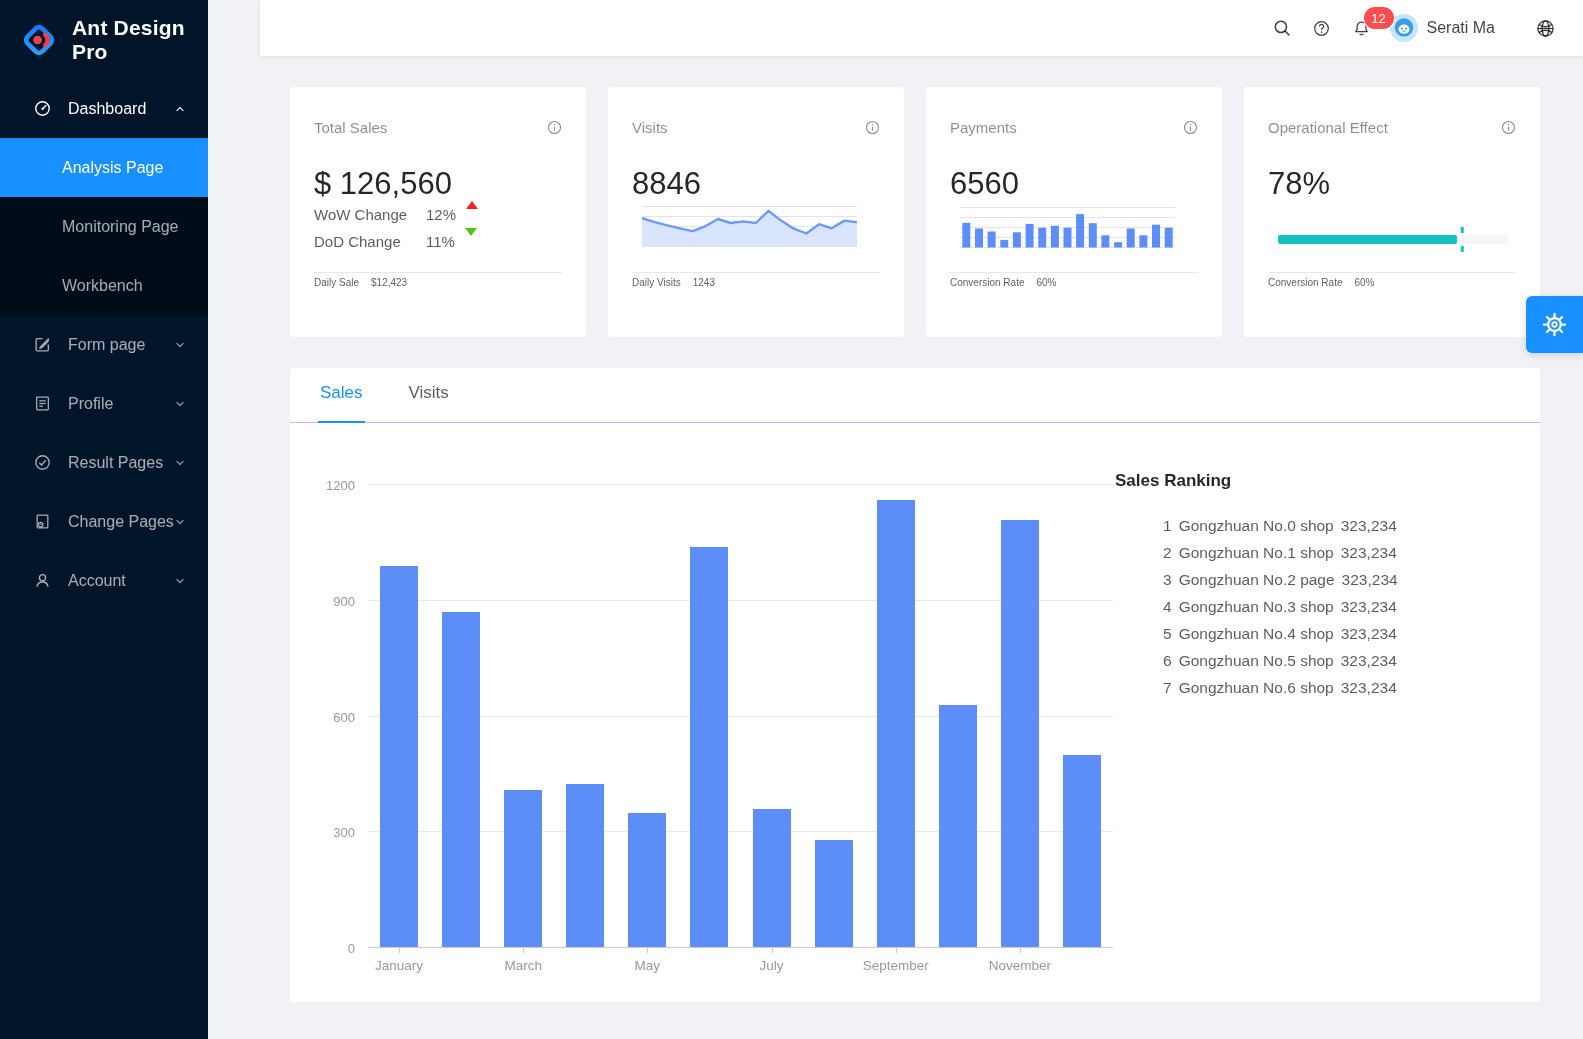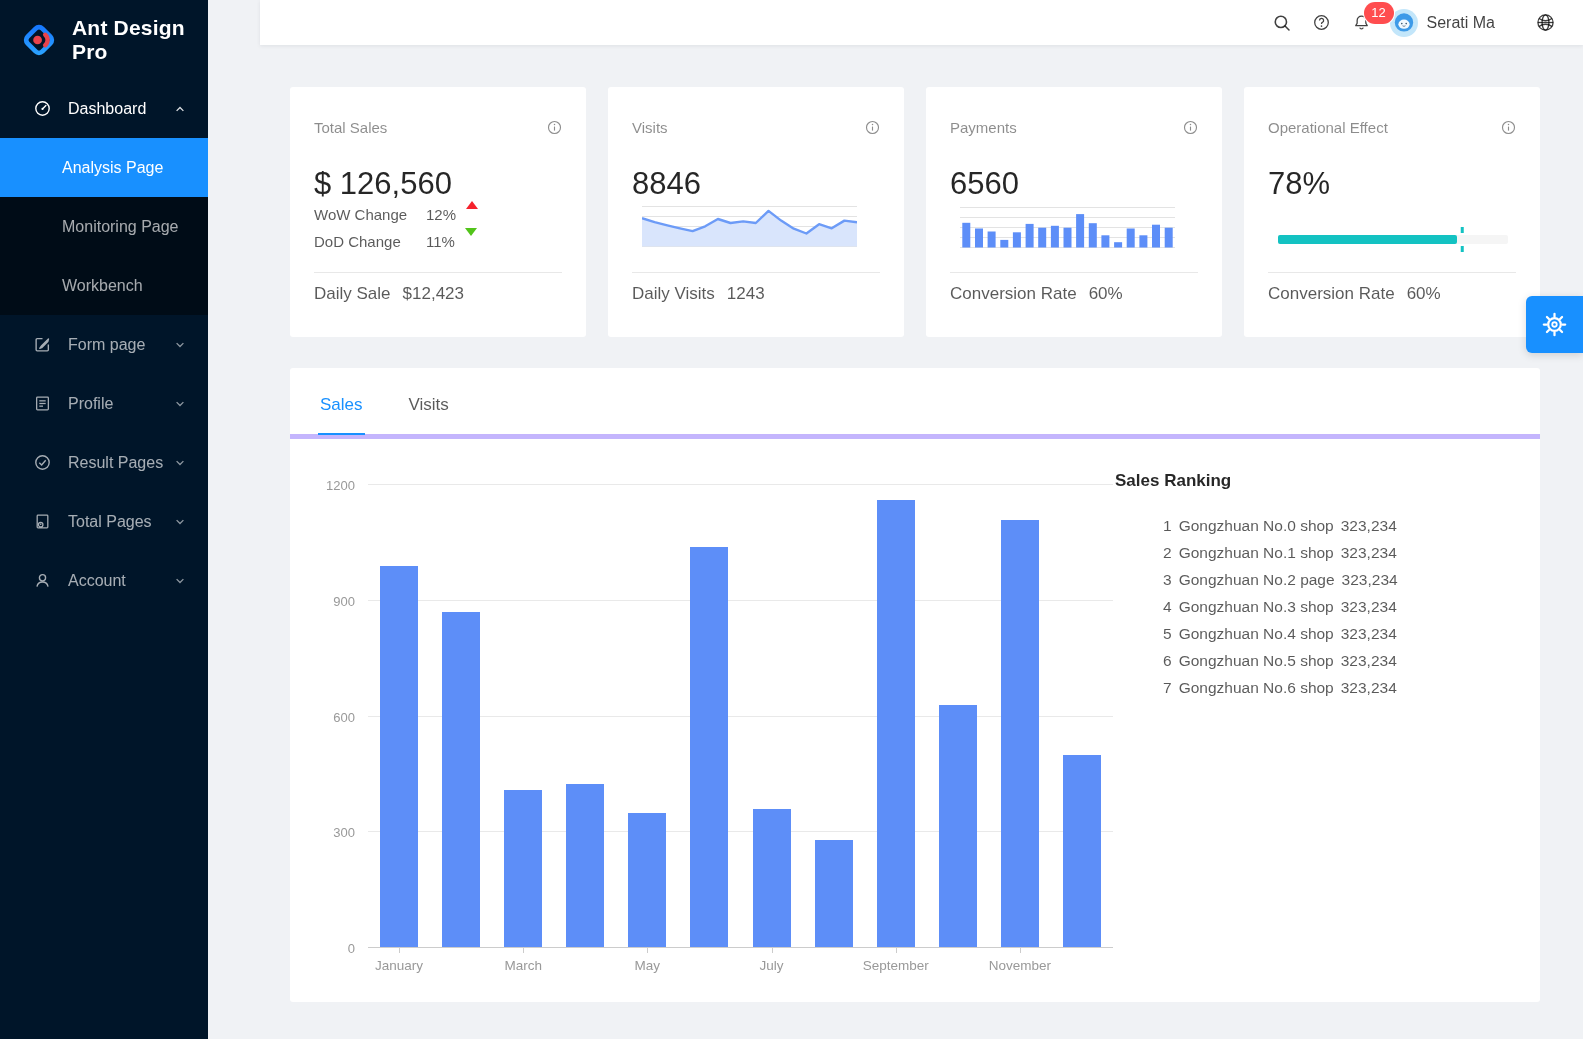--- a/index.html
+++ b/index.html
@@ -19,51 +19,51 @@
   .menu-item { height: 59px; display: flex; align-items: center; padding: 0 22px 0 34px; color: rgba(255,255,255,.65); font-size: 16px; cursor: pointer; }
   .menu-item .mi-icon { width: 17px; height: 17px; flex: 0 0 17px; }
   .menu-item .mi-label { margin-left: 17px; }
   .menu-item .mi-chevron { margin-left: auto; width: 12px; height: 12px; opacity: .85; }
   .menu-item.parent-active { color: #fff; }
   .submenu { background: #000c17; }
   .submenu-item { height: 59px; display: flex; align-items: center; padding-left: 62px; color: rgba(255,255,255,.65); font-size: 16px; cursor: pointer; }
   .submenu-item.active { background: #1890ff; color: #fff; }
 
   
-  .header { position: absolute; left: 260px; right: 0; top: 0; height: 45px; background: #fff; box-shadow: 0 1px 4px rgba(0,21,41,.08); z-index: 10; }
+  .header { position: absolute; left: 260px; right: 0; top: 0; height: 56px; background: #fff; box-shadow: 0 1px 4px rgba(0,21,41,.08); z-index: 10; }
   .header-right { position: absolute; right: 18px; top: 0; height: 100%; display: flex; align-items: center; }
   .h-icon-btn { width: 40px; height: 56px; display: flex; align-items: center; justify-content: center; cursor: pointer; color: rgba(0,0,0,.75); position: relative; }
   .badge { position: absolute; top: 7px; left: 22px; min-width: 30px; height: 22px; border-radius: 11px; background: #ff4d4f; color: #fff; font-size: 13px; display: flex; align-items: center; justify-content: center; padding: 0 7px; box-shadow: 0 0 0 1px #fff; }
   .user-chip { display: flex; align-items: center; gap: 9px; padding: 0 8px; height: 56px; cursor: pointer; }
   .user-name { font-size: 16px; color: rgba(0,0,0,.75); }
   .globe-btn { margin-left: 22px; }
 
   
   .cards { position: absolute; left: 290px; top: 87px; width: 1250px; display: flex; gap: 22px; }
   .card { position: relative; flex: 1; height: 250px; background: #fff; border-radius: 3px; }
   .card-head { position: absolute; top: 32px; left: 24px; right: 24px; display: flex; justify-content: space-between; align-items: center; color: rgba(0,0,0,.45); font-size: 15px; }
   .info-icon { color: rgba(0,0,0,.45); width: 15px; height: 15px; cursor: pointer; }
   .card-value { position: absolute; top: 76px; left: 24px; font-size: 31px; line-height: 42px; color: rgba(0,0,0,.85); }
   .card-divider { position: absolute; left: 24px; right: 24px; top: 185px; border-top: 1px solid #e8e8e8; }
-  .card-footer { position: absolute; left: 24px; top: 196px; font-size: 17px; color: rgba(0,0,0,.65); display: flex; gap: 12px; line-height: 22px; }
+  .card-footer { position: absolute; left: 24px; top: 185px; font-size: 10px; color: rgba(0,0,0,.65); display: flex; gap: 12px; line-height: 22px; }
   .ts-rows { position: absolute; left: 24px; top: 114px; font-size: 15px; line-height: 27px; color: rgba(0,0,0,.65); }
   .ts-row { display: flex; }
   .ts-row .ts-label { width: 112px; }
   .caret { width: 0; height: 0; margin-left: 10px; }
   .caret-up { border-left: 6px solid transparent; border-right: 6px solid transparent; border-bottom: 8px solid #f5222d; }
   .caret-down { border-left: 6px solid transparent; border-right: 6px solid transparent; border-top: 8px solid #52c41a; }
   .mini-chart { position: absolute; left: 34px; right: 32px; top: 116px; height: 46px; width: auto; }
   .progress-wrap { position: absolute; left: 34px; right: 32px; top: 148px; height: 9px; background: #f5f5f5; border-radius: 2px; }
   .progress-fill { position: absolute; left: 0; top: 0; bottom: 0; background: #13c2c2; border-radius: 2px; }
   .progress-target { position: absolute; top: -8px; bottom: -8px; width: 2.5px; transform: translateX(-50%);
     background: linear-gradient(#13c2c2 0 6px, transparent 6px calc(100% - 6px), #13c2c2 calc(100% - 6px) 100%); }
 
   
   .panel { position: absolute; left: 290px; top: 368px; width: 1250px; height: 634px; background: #fff; border-radius: 3px; }
-  .tabs { height: 71px; border-bottom: 5px solid #c4b5fd; display: flex; align-items: flex-end; gap: 42px; padding-left: 28px; }
+  .tabs { height: 55px; border-bottom: 1px solid #c4b5fd; display: flex; align-items: flex-end; gap: 42px; padding-left: 28px; }
   .tab { position: relative; font-size: 17px; color: rgba(0,0,0,.65); padding: 0 2px 19px; cursor: pointer; }
   .tab.active { color: #1890ff; }
   .tab.active::after { content: ""; position: absolute; left: 0; right: 0; bottom: -1px; height: 2px; background: #1890ff; }
 
   .plot { position: absolute; left: 78px; top: 117px; width: 745px; height: 463px; }
   .grid-line { position: absolute; left: 0; right: 0; height: 1px; background: #e9e9e9; }
   .x-axis-line { position: absolute; left: 0; right: 0; bottom: 0; height: 1px; background: #ccc; z-index: 3; }
   .y-tick { position: absolute; right: calc(100% + 13px); transform: translateY(50%); font-size: 13px; color: #999; }
   .bar { position: absolute; bottom: 0; width: 38px; z-index: 2; cursor: pointer; }
   .x-tick-label { position: absolute; top: calc(100% + 10px); transform: translateX(-50%); font-size: 13.5px; color: #999; white-space: nowrap; }
@@ -178,21 +178,21 @@
     </div>
 
     <div class="menu-item">
       <span class="mi-icon">
         <svg viewBox="0 0 16 16" width="17" height="17" fill="none" stroke="currentColor" stroke-width="1.2">
           <rect x="3" y="2" width="10" height="12" rx=".8"></rect>
           <circle cx="6.3" cy="11" r="2.1"></circle>
             <line x1="6.3" y1="9.9" x2="6.3" y2="11.2"></line>
         </svg>
       </span>
-      <span class="mi-label">Total Pages</span>
+      <span class="mi-label">Change Pages</span>
       <span class="mi-chevron">
         <svg viewBox="0 0 16 16" width="12" height="12" fill="none" stroke="currentColor" stroke-width="1.8">
             <polyline points="3.5,5.5 8,10 12.5,5.5"></polyline>
           </svg>
       </span>
     </div>
 
     <div class="menu-item">
       <span class="mi-icon">
         <svg viewBox="0 0 16 16" width="17" height="17" fill="none" stroke="currentColor" stroke-width="1.3">

